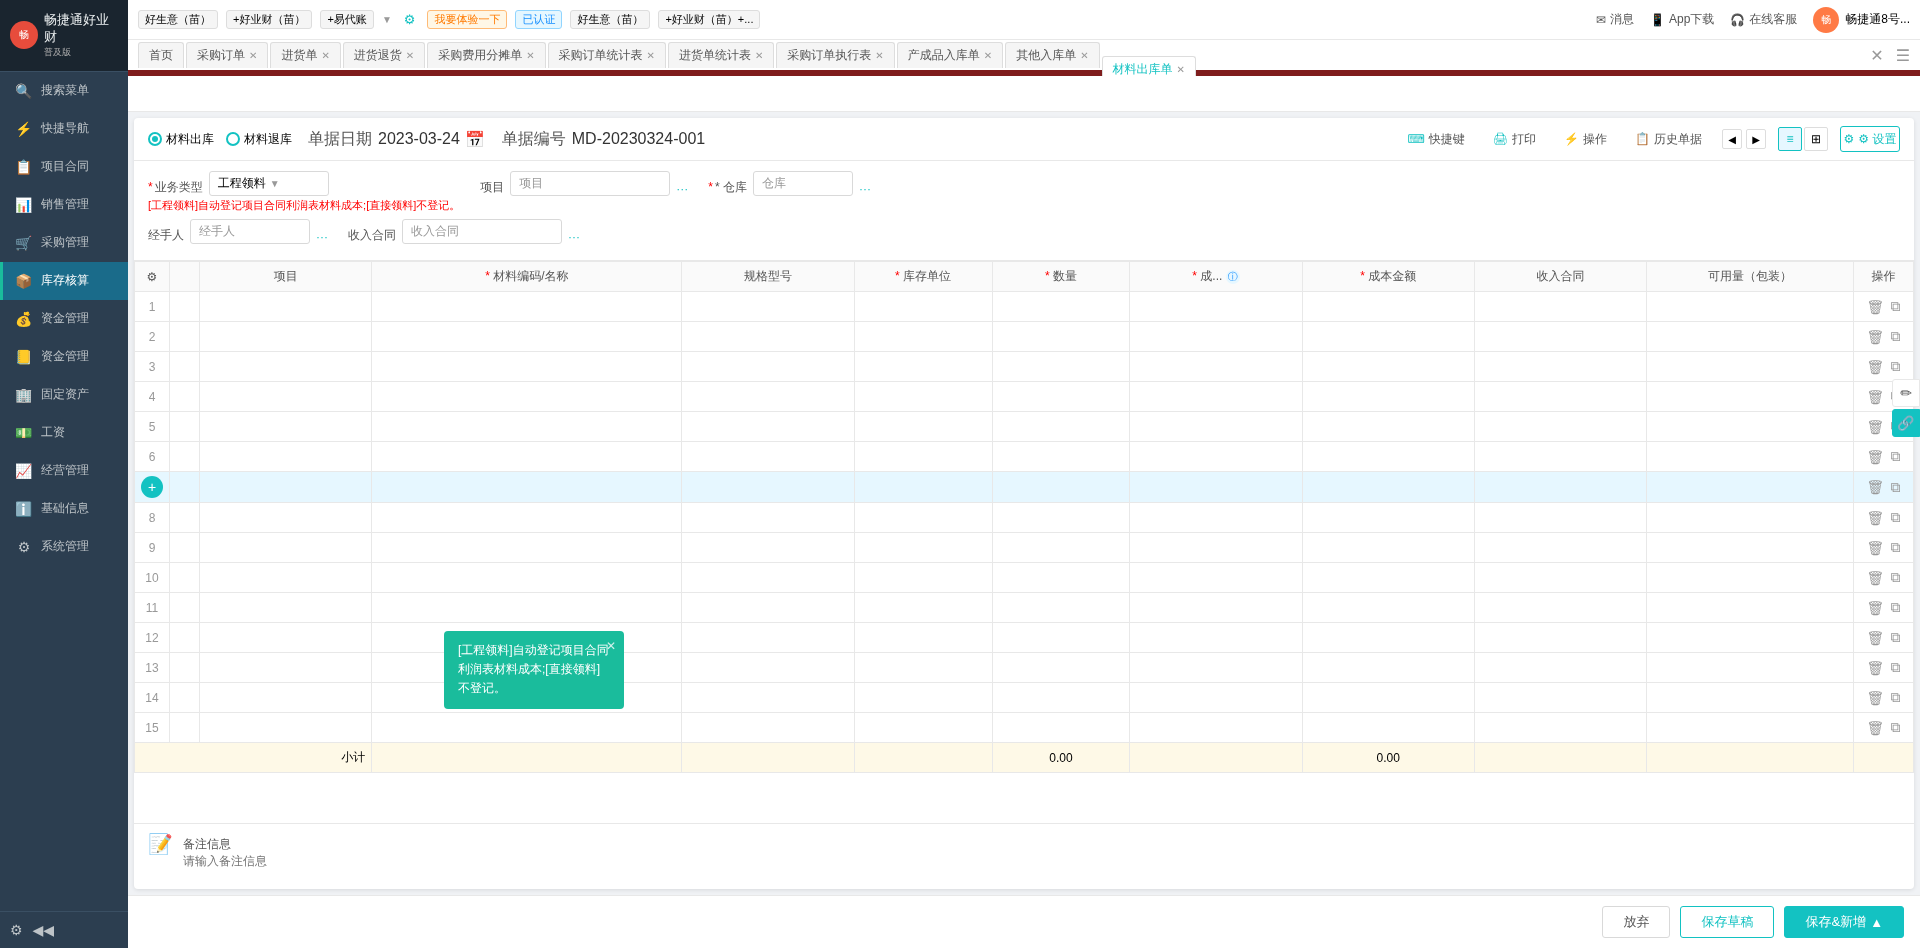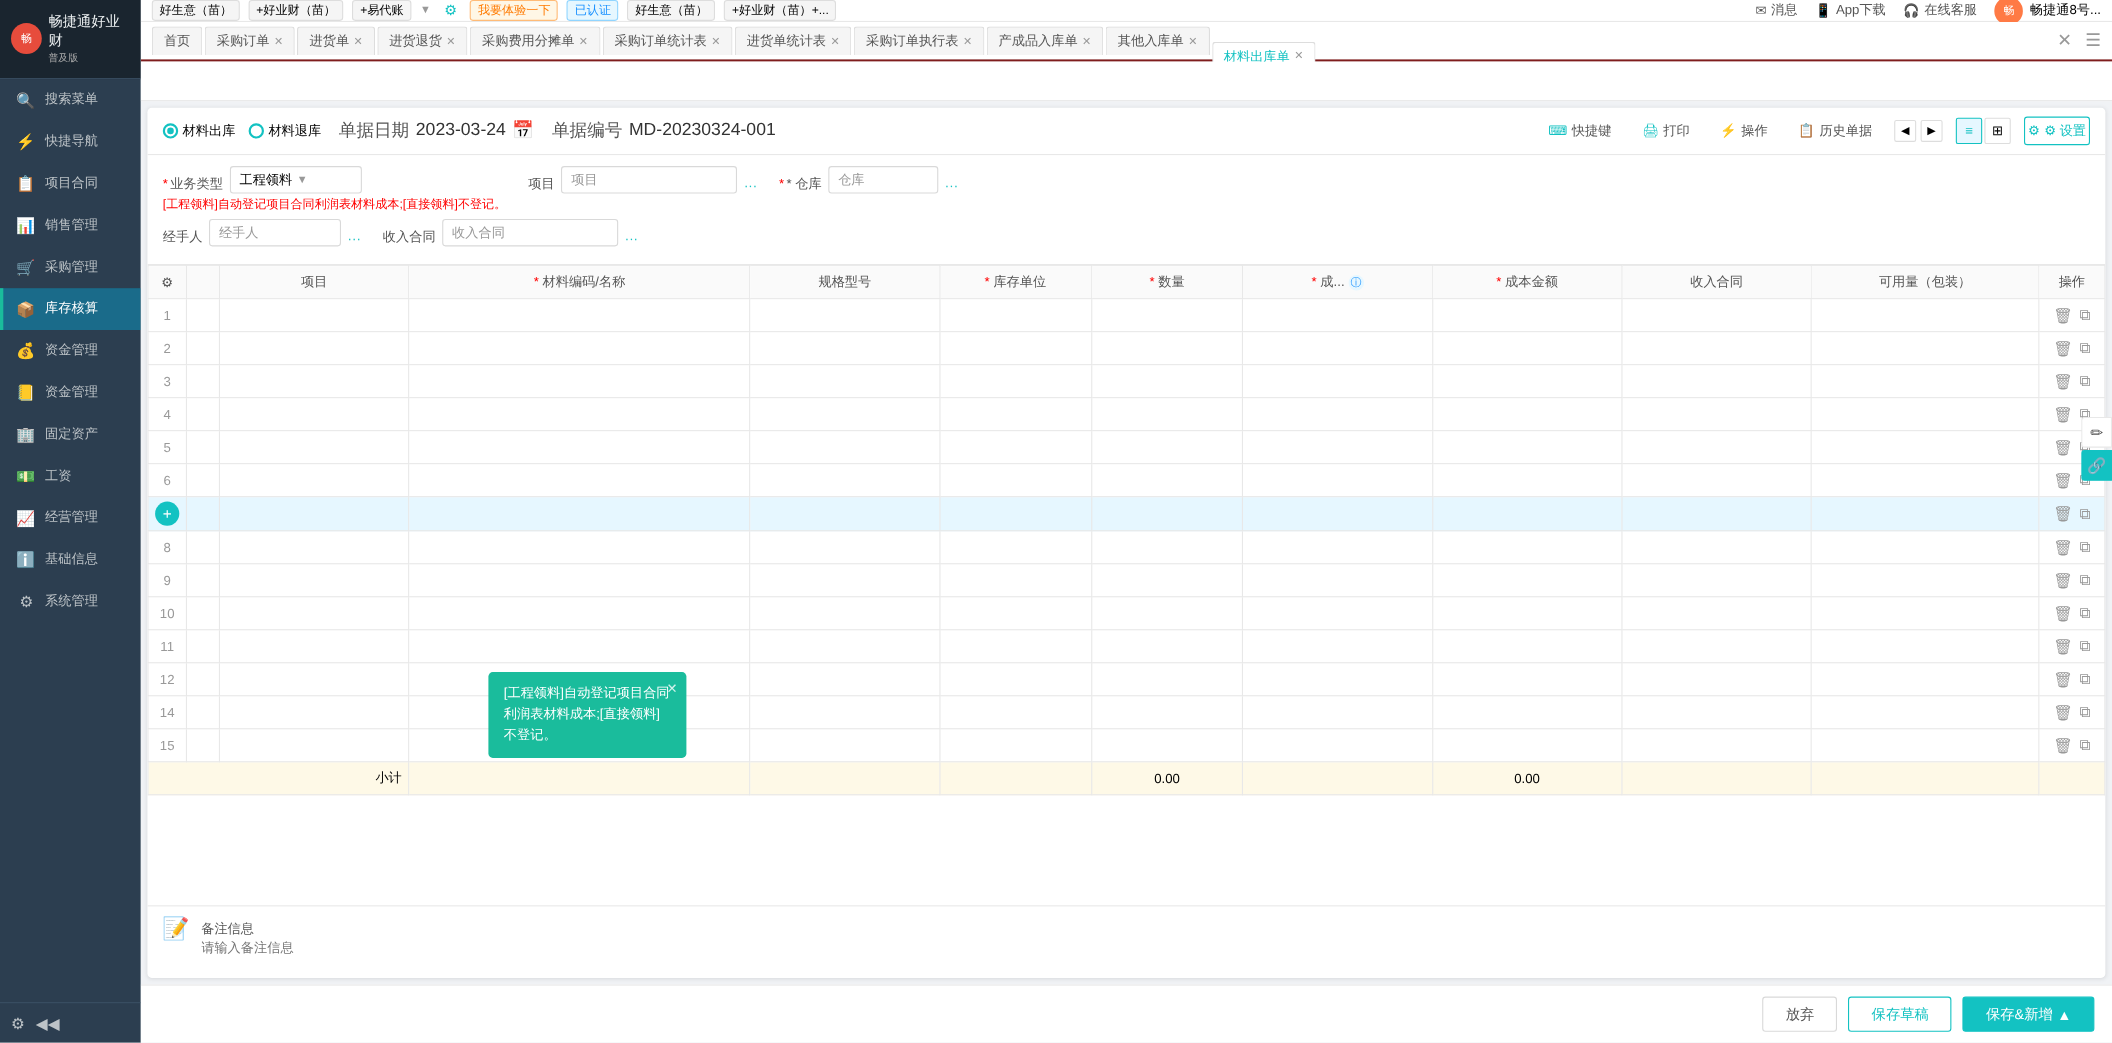--- a/index.html
+++ b/index.html
@@ -15,21 +15,21 @@
     .sidebar-item { display: flex; align-items: center; gap: 8px; padding: 10px 12px; cursor: pointer; color: #bdc3c7; font-size: 12px; border-left: 3px solid transparent; }
     .sidebar-item.active { background: #1a6b8a; color: #fff; border-left-color: #1abc9c; }
     .sidebar-item-icon { width: 18px; height: 18px; display: flex; align-items: center; justify-content: center; font-size: 14px; flex-shrink: 0; }
     .sidebar-bottom { padding: 10px; display: flex; gap: 10px; border-top: 1px solid #3a4f63; }
     .sidebar-bottom-btn { color: #bdc3c7; cursor: pointer; font-size: 14px; }
 
     
     .main { flex: 1; display: flex; flex-direction: column; overflow: hidden; background: #f0f2f5; }
 
     
-    .topbar { background: #fff; height: 36px; display: flex; align-items: center; padding: 0 10px; border-bottom: 2px solid #7f1d1d; gap: 4px; flex-shrink: 0; }
+    .topbar { background: #fff; height: 36px; display: flex; align-items: center; padding: 0 10px; border-bottom: 6px solid #7f1d1d; gap: 4px; flex-shrink: 0; }
     .topbar-tabs { display: flex; align-items: center; flex: 1; gap: 2px; overflow: hidden; }
     .topbar-tab { display: flex; align-items: center; gap: 4px; padding: 4px 10px; font-size: 12px; color: #555; cursor: pointer; white-space: nowrap; border-radius: 3px 3px 0 0; background: #f5f5f5; border: 1px solid #ddd; border-bottom: none; }
     .topbar-tab.active { background: #fff; color: #13c2c2; border-bottom: 1px solid #fff; font-weight: 500; margin-top: 28px; }
     .topbar-tab-close { color: #999; font-size: 10px; cursor: pointer; }
     .topbar-right { display: flex; align-items: center; gap: 12px; font-size: 12px; color: #555; flex-shrink: 0; }
     .topbar-close-btn { font-size: 16px; cursor: pointer; color: #999; }
 
     
     .secondbar { background: #fff; height: 36px; display: flex; align-items: center; padding: 0 10px; border-bottom: 1px solid #e8e8e8; gap: 0; flex-shrink: 0; }
 
@@ -99,21 +99,21 @@
     
     .tooltip-popup { position: absolute; background: #1abc9c; color: #fff; border-radius: 4px; padding: 10px 14px; font-size: 12px; line-height: 1.6; z-index: 100; max-width: 180px; }
     .tooltip-popup-close { position: absolute; top: 6px; right: 8px; cursor: pointer; font-size: 12px; color: rgba(255,255,255,0.8); }
 
     
     .right-sidebar { position: fixed; right: 0; top: 40%; display: flex; flex-direction: column; gap: 2px; z-index: 50; }
     .right-sidebar-btn { width: 28px; height: 28px; background: #fff; border: 1px solid #e8e8e8; display: flex; align-items: center; justify-content: center; cursor: pointer; font-size: 14px; color: #555; border-radius: 3px 0 0 3px; }
     .right-sidebar-btn.green { background: #13c2c2; color: #fff; border-color: #13c2c2; }
 
     
-    .announcement { background: #fff; border-bottom: 1px solid #e8e8e8; height: 20px; display: flex; align-items: center; padding: 0 10px; gap: 8px; font-size: 12px; flex-shrink: 0; }
+    .announcement { background: #fff; border-bottom: 1px solid #e8e8e8; height: 40px; display: flex; align-items: center; padding: 0 10px; gap: 8px; font-size: 12px; flex-shrink: 0; }
     .ann-tag { background: #f5f5f5; border: 1px solid #ddd; border-radius: 3px; padding: 1px 6px; font-size: 11px; cursor: pointer; display: flex; align-items: center; gap: 2px; }
     .ann-certified { background: #e6f7ff; border-color: #91d5ff; color: #1890ff; }
     .ann-right { margin-left: auto; display: flex; align-items: center; gap: 16px; }
     .ann-icon-btn { display: flex; align-items: center; gap: 4px; color: #555; cursor: pointer; font-size: 12px; }
     .ann-user { display: flex; align-items: center; gap: 6px; cursor: pointer; }
     .user-avatar { width: 26px; height: 26px; border-radius: 50%; background: #ff7a45; display: flex; align-items: center; justify-content: center; color: #fff; font-size: 10px; }
   </style>
 </head>
 <body>
 
@@ -617,20 +617,39 @@
         <td></td>
         <td></td>
         <td>
                 <div class="action-icons">
                   <span class="action-icon">🗑</span>
                   <span class="action-icon">⧉</span>
                 </div>
               </td>
       </tr>
             <tr>
+        <td class="row-num">13</td>
+        <td class="row-num"></td>
+        <td></td>
+        <td></td>
+        <td></td>
+        <td></td>
+        <td></td>
+        <td></td>
+        <td></td>
+        <td></td>
+        <td></td>
+        <td>
+                <div class="action-icons">
+                  <span class="action-icon">🗑</span>
+                  <span class="action-icon">⧉</span>
+                </div>
+              </td>
+      </tr>
+            <tr>
         <td class="row-num">14</td>
         <td class="row-num"></td>
         <td></td>
         <td></td>
         <td></td>
         <td></td>
         <td></td>
         <td></td>
         <td></td>
         <td></td>

